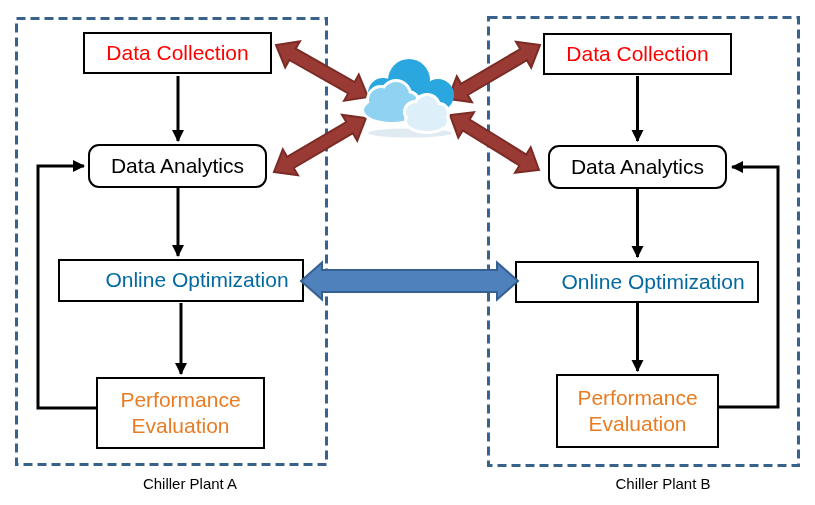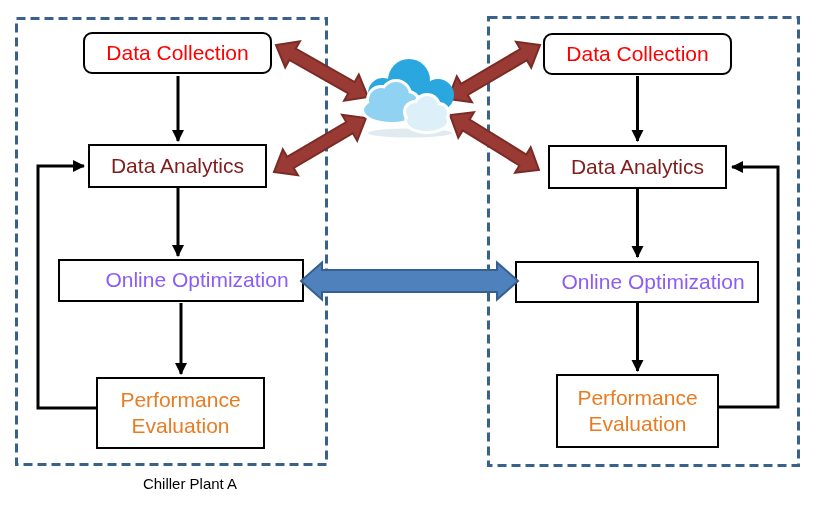--- a/index.html
+++ b/index.html
@@ -20,23 +20,23 @@
     background: #ffffff;
     border: 2px solid #000000;
     display: flex;
     align-items: center;
     justify-content: center;
     text-align: center;
     font-size: 21px;
     line-height: 1.25;
     z-index: 1;
   }
-  .node.dc { color: #ff0000; border-radius: 9px; }
-  .node.da { color: #7f1d1d; }
-  .node.oo { color: #8b5cf6; padding-left: 32px; }
+  .node.dc { color: #ff0000; }
+  .node.da { color: #000000; border-radius: 11px; }
+  .node.oo { color: #0369a1; padding-left: 32px; }
   .node.pe { color: #e97c22; padding: 16px 18px; }
 
   .plant-label {
     position: absolute;
     width: 220px;
     text-align: center;
     font-size: 15px;
     color: #000000;
     z-index: 1;
   }
@@ -59,20 +59,21 @@
   <div class="node da" style="left:88px; top:144px; width:179px; height:44px;">Data Analytics</div>
   <div class="node oo" style="left:58px; top:259px; width:246px; height:43px;">Online Optimization</div>
   <div class="node pe" style="left:96px; top:377px; width:169px; height:72px;">Performance Evaluation</div>
 
   <div class="node dc" style="left:543px; top:33px; width:189px; height:42px;">Data Collection</div>
   <div class="node da" style="left:548px; top:145px; width:179px; height:44px;">Data Analytics</div>
   <div class="node oo" style="left:515px; top:261px; width:244px; height:42px;">Online Optimization</div>
   <div class="node pe" style="left:556px; top:374px; width:163px; height:74px;">Performance Evaluation</div>
 
   <div class="plant-label" style="left:80px; top:475px;">Chiller Plant A</div>
+  <div class="plant-label" style="left:553px; top:475px;">Chiller Plant B</div>
 
   <svg class="overlay" viewBox="0 0 815 505">
     <defs>
       <marker id="ah" markerUnits="userSpaceOnUse" markerWidth="14" markerHeight="13" refX="11" refY="6" orient="auto">
         <path d="M0,0 L12,6 L0,12 Z" fill="#000000"></path>
       </marker>
     </defs>
 
     <rect x="16.5" y="18.5" width="310" height="446" fill="none" stroke="#38618C" stroke-width="3" stroke-dasharray="9 5"></rect>
     <rect x="488.5" y="17.5" width="310" height="448" fill="none" stroke="#38618C" stroke-width="3" stroke-dasharray="9 5"></rect>

